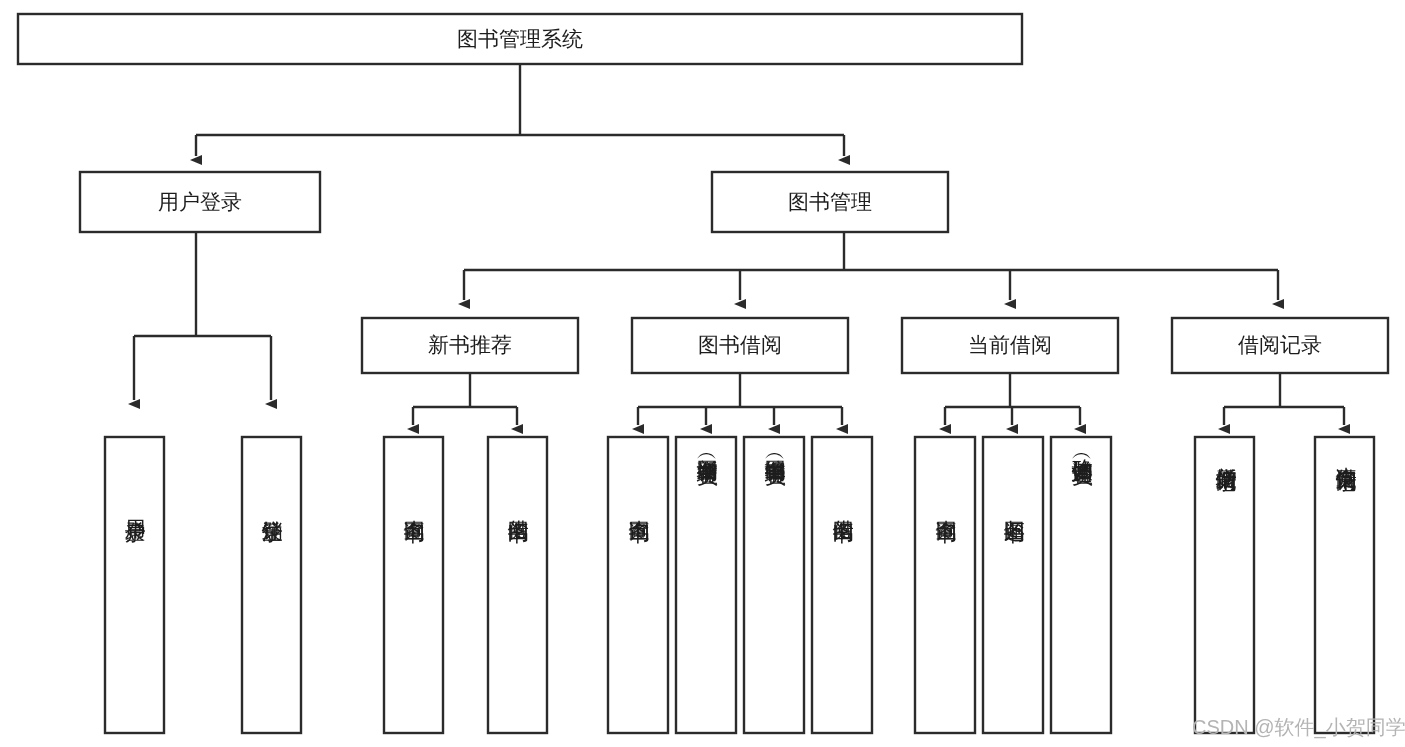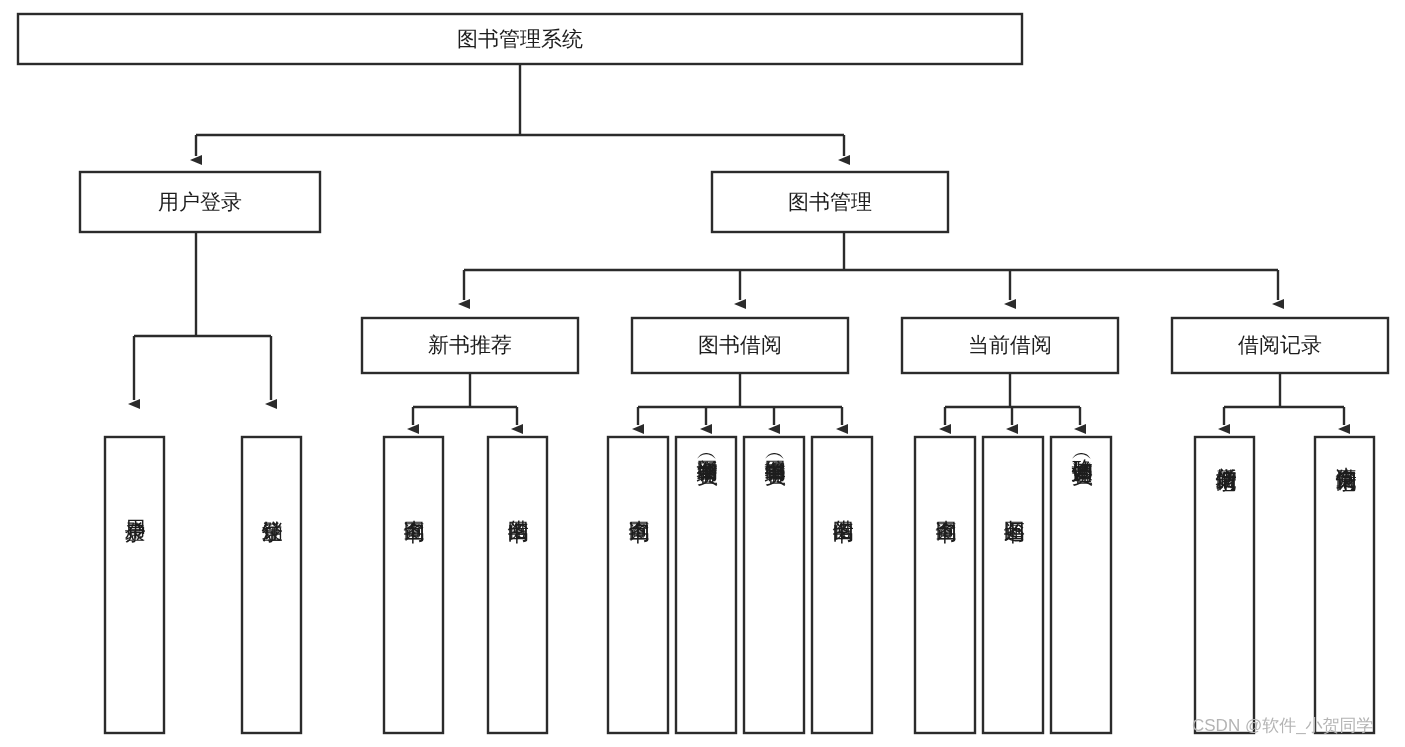--- a/index.html
+++ b/index.html
@@ -51,21 +51,21 @@
     color: #1d1d1d;
     writing-mode: vertical-rl;
     text-orientation: upright;
     letter-spacing: 1px;
     white-space: nowrap;
     pointer-events: none;
   }
   .watermark {
     position: absolute;
     font-family: "Liberation Sans", "DejaVu Sans", sans-serif;
-    font-size: 17px;
+    font-size: 20px;
     color: #b4b4b4;
     white-space: nowrap;
   }
 </style>
 </head>
 <body>
 
 <div id="diagram-root">
 
   <svg class="diagram-canvas" viewBox="0 0 1405 747">

